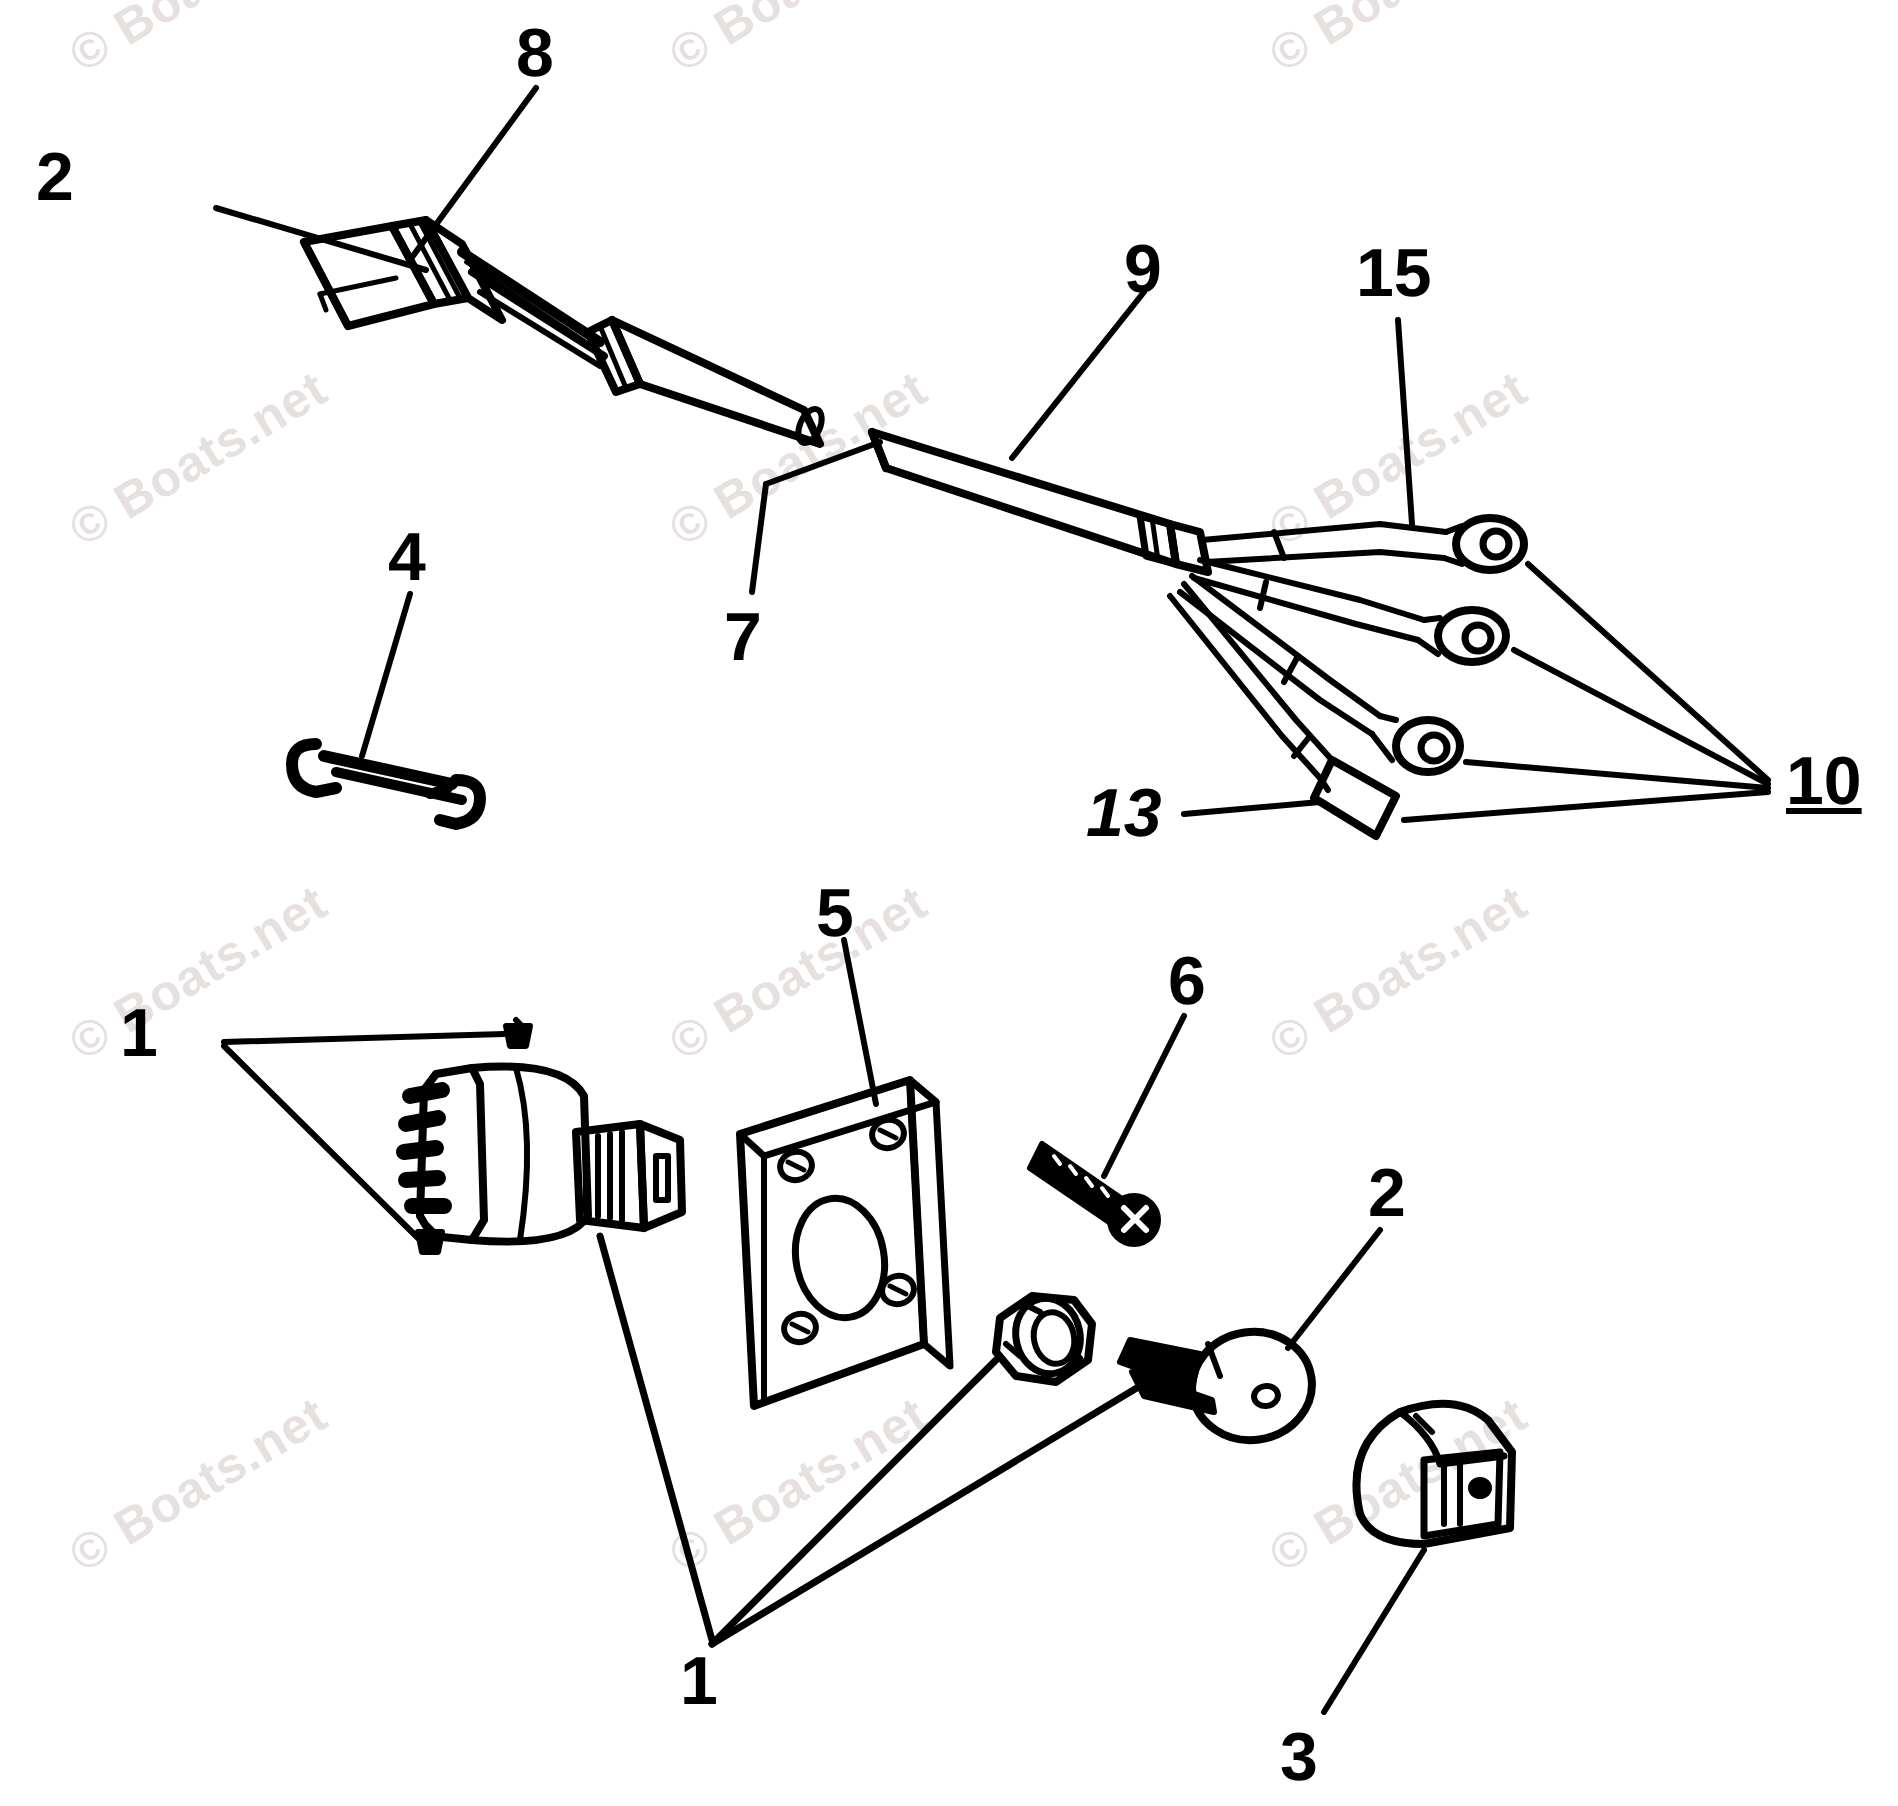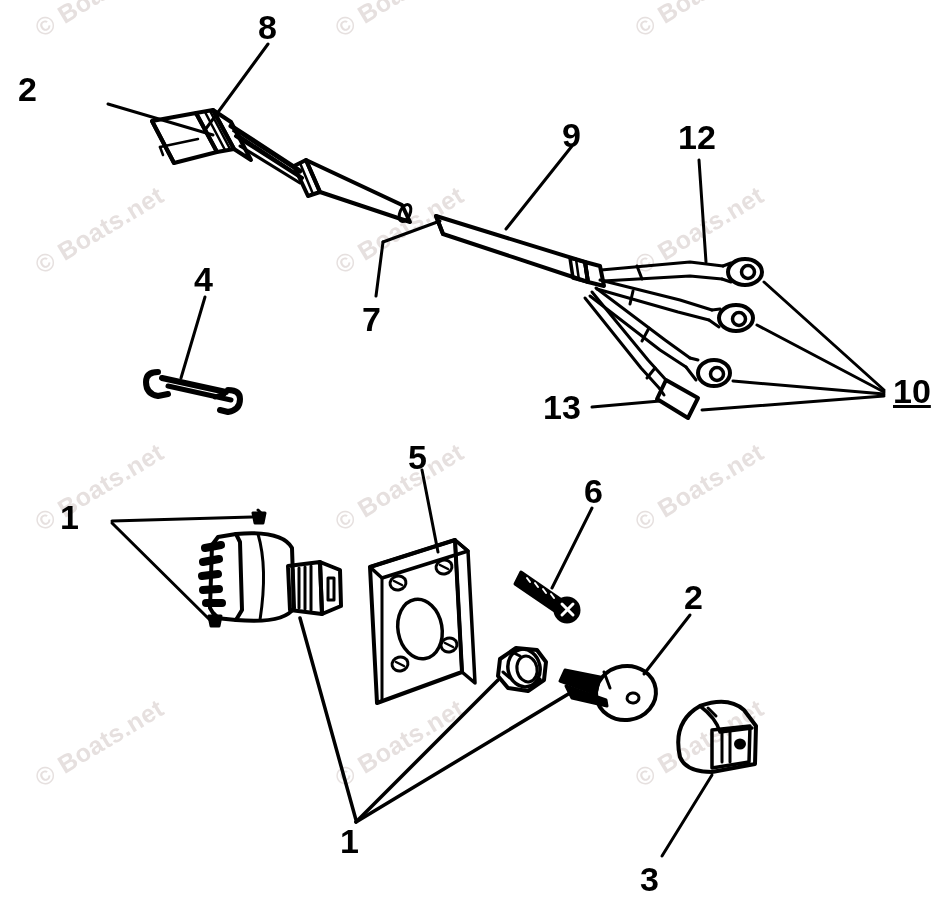--- a/index.html
+++ b/index.html
@@ -287,25 +287,25 @@
         <path d="M662 856 L712 775" stroke-width="3"></path>
 
       </g>
     </svg>
   </div>
 
   <div id="callout-layer">
       <div class="callout" style="left: 258px; top: 10px;">8</div>
       <div class="callout" style="left: 18px; top: 72px;">2</div>
       <div class="callout" style="left: 562px; top: 118px;">9</div>
-      <div class="callout" style="left: 678px; top: 120px;">12</div>
+      <div class="callout" style="left: 678px; top: 120px;">15</div>
       <div class="callout" style="left: 194px; top: 262px;">4</div>
       <div class="callout" style="left: 362px; top: 302px;">7</div>
       <div class="callout" style="left: 893px; top: 374px; text-decoration: underline;">10</div>
-      <div class="callout" style="left: 543px; top: 390px;">13</div>
+      <div class="callout" style="left: 543px; top: 390px; font-style: italic;">13</div>
       <div class="callout" style="left: 408px; top: 440px;">5</div>
       <div class="callout" style="left: 60px; top: 500px;">1</div>
       <div class="callout" style="left: 584px; top: 474px;">6</div>
       <div class="callout" style="left: 684px; top: 580px;">2</div>
       <div class="callout" style="left: 340px; top: 824px;">1</div>
       <div class="callout" style="left: 640px; top: 862px;">3</div>
     </div>
 
 </div>
 

